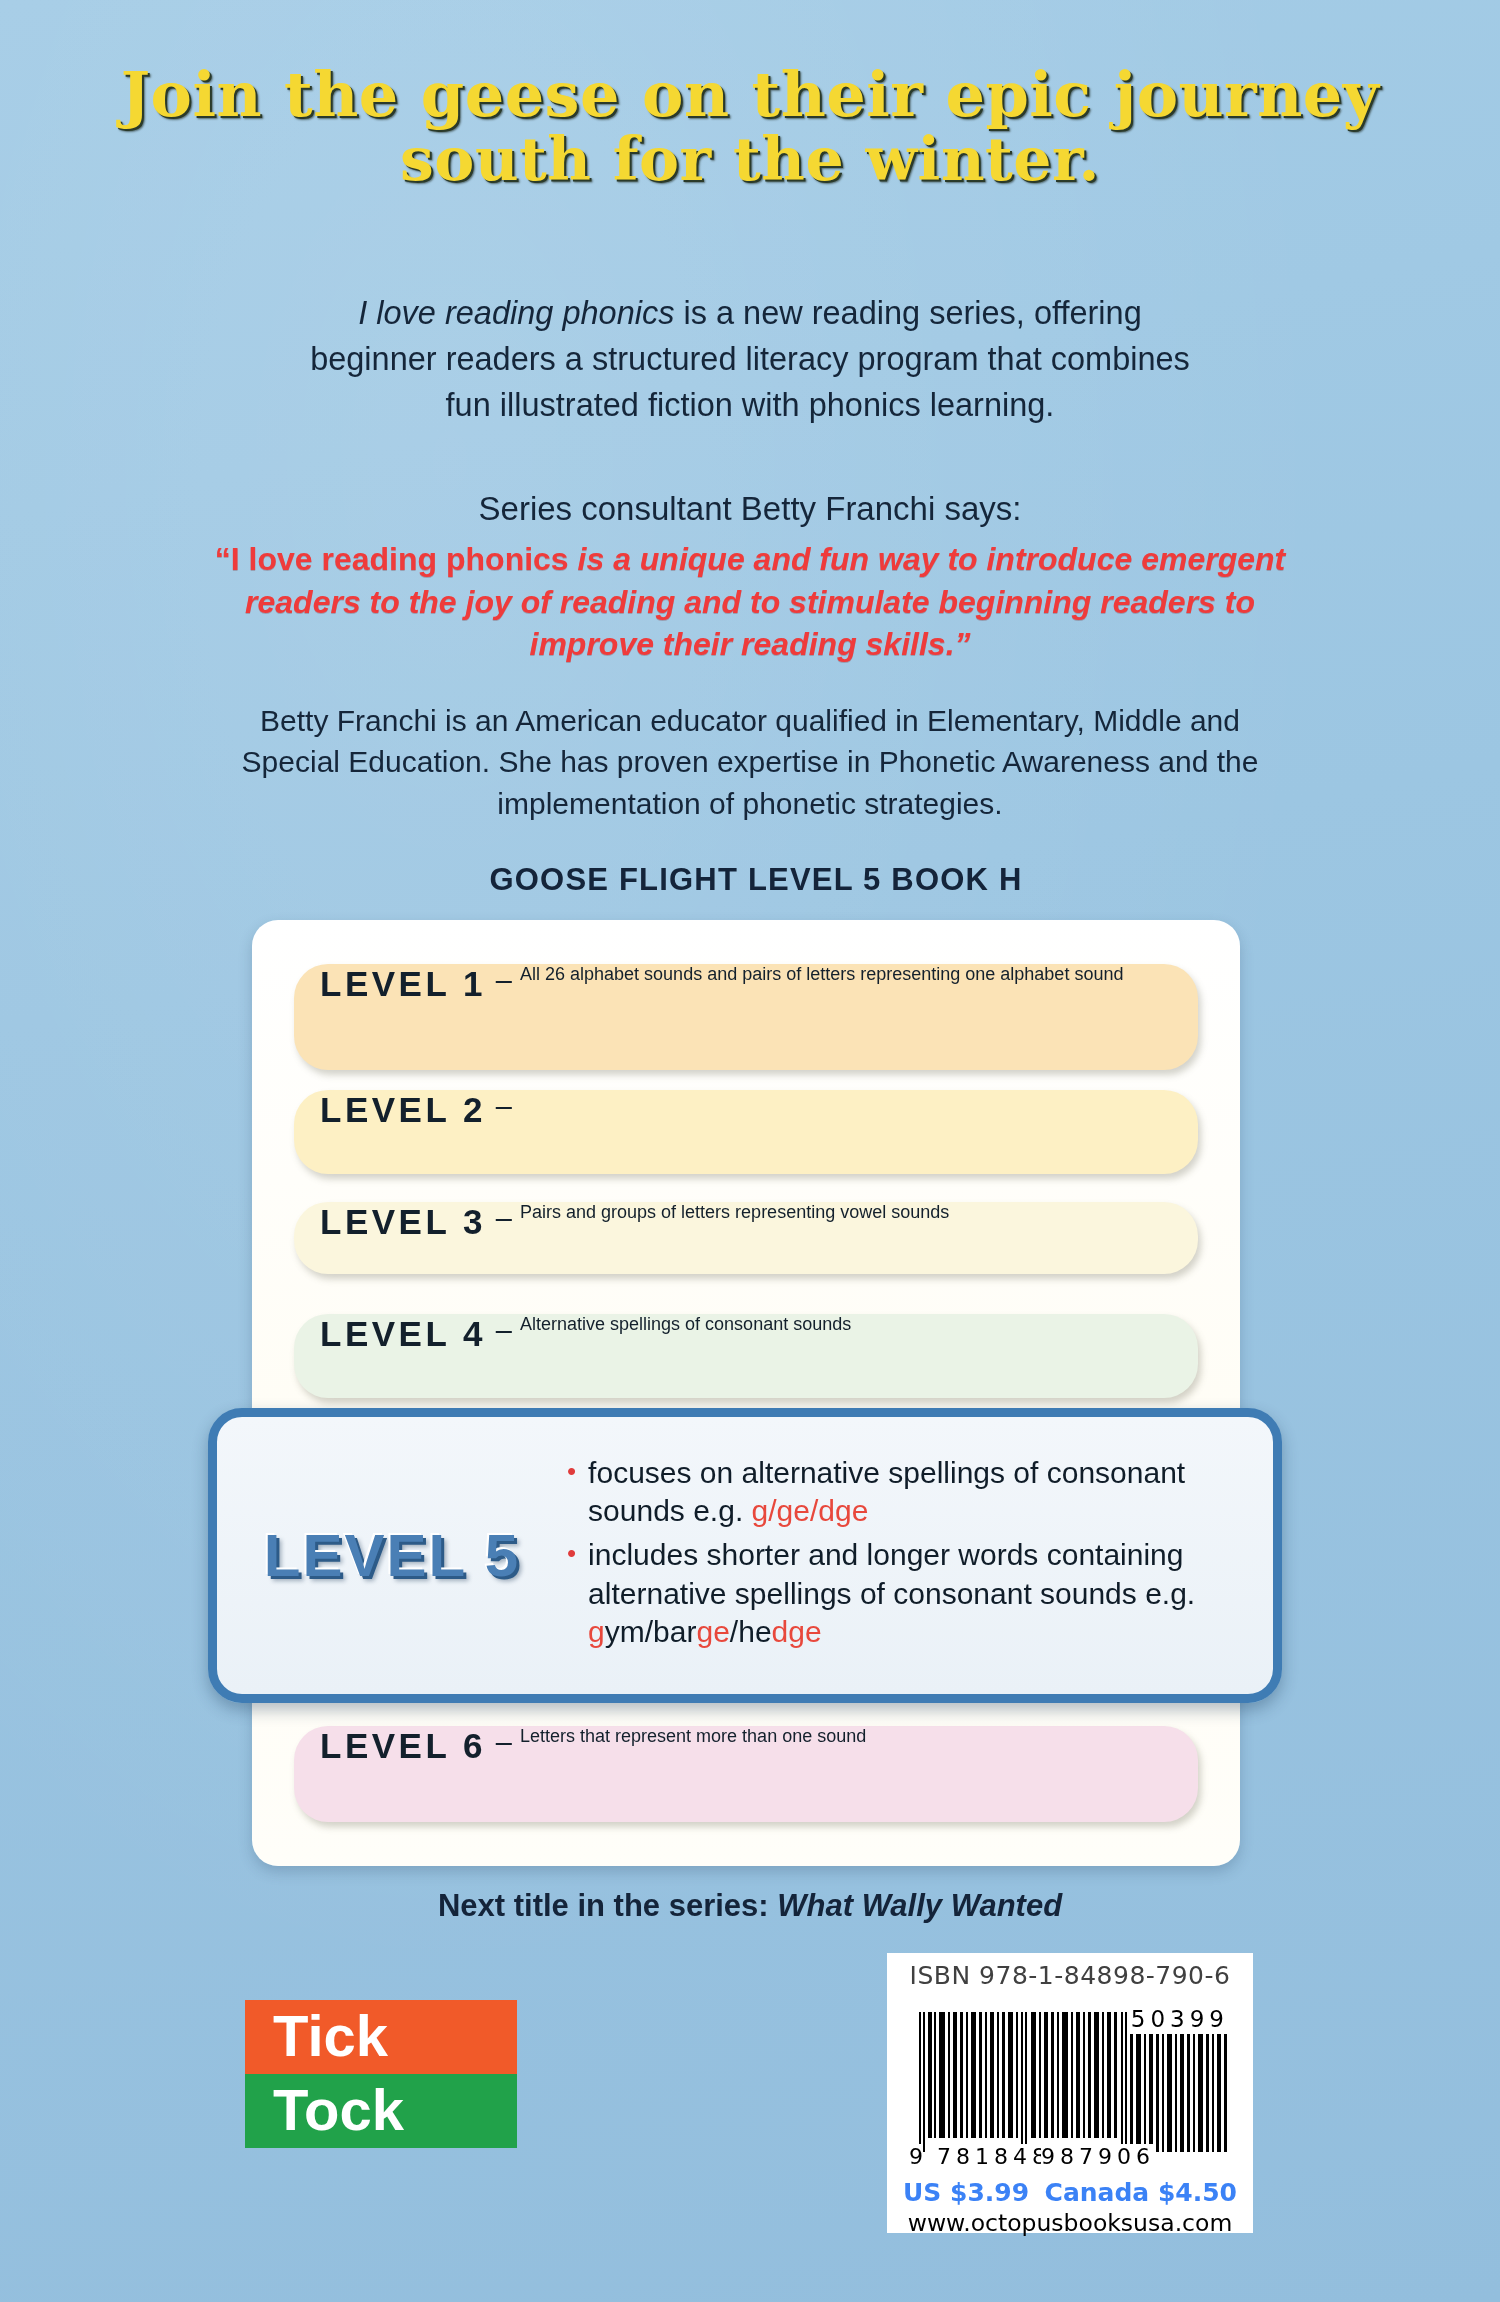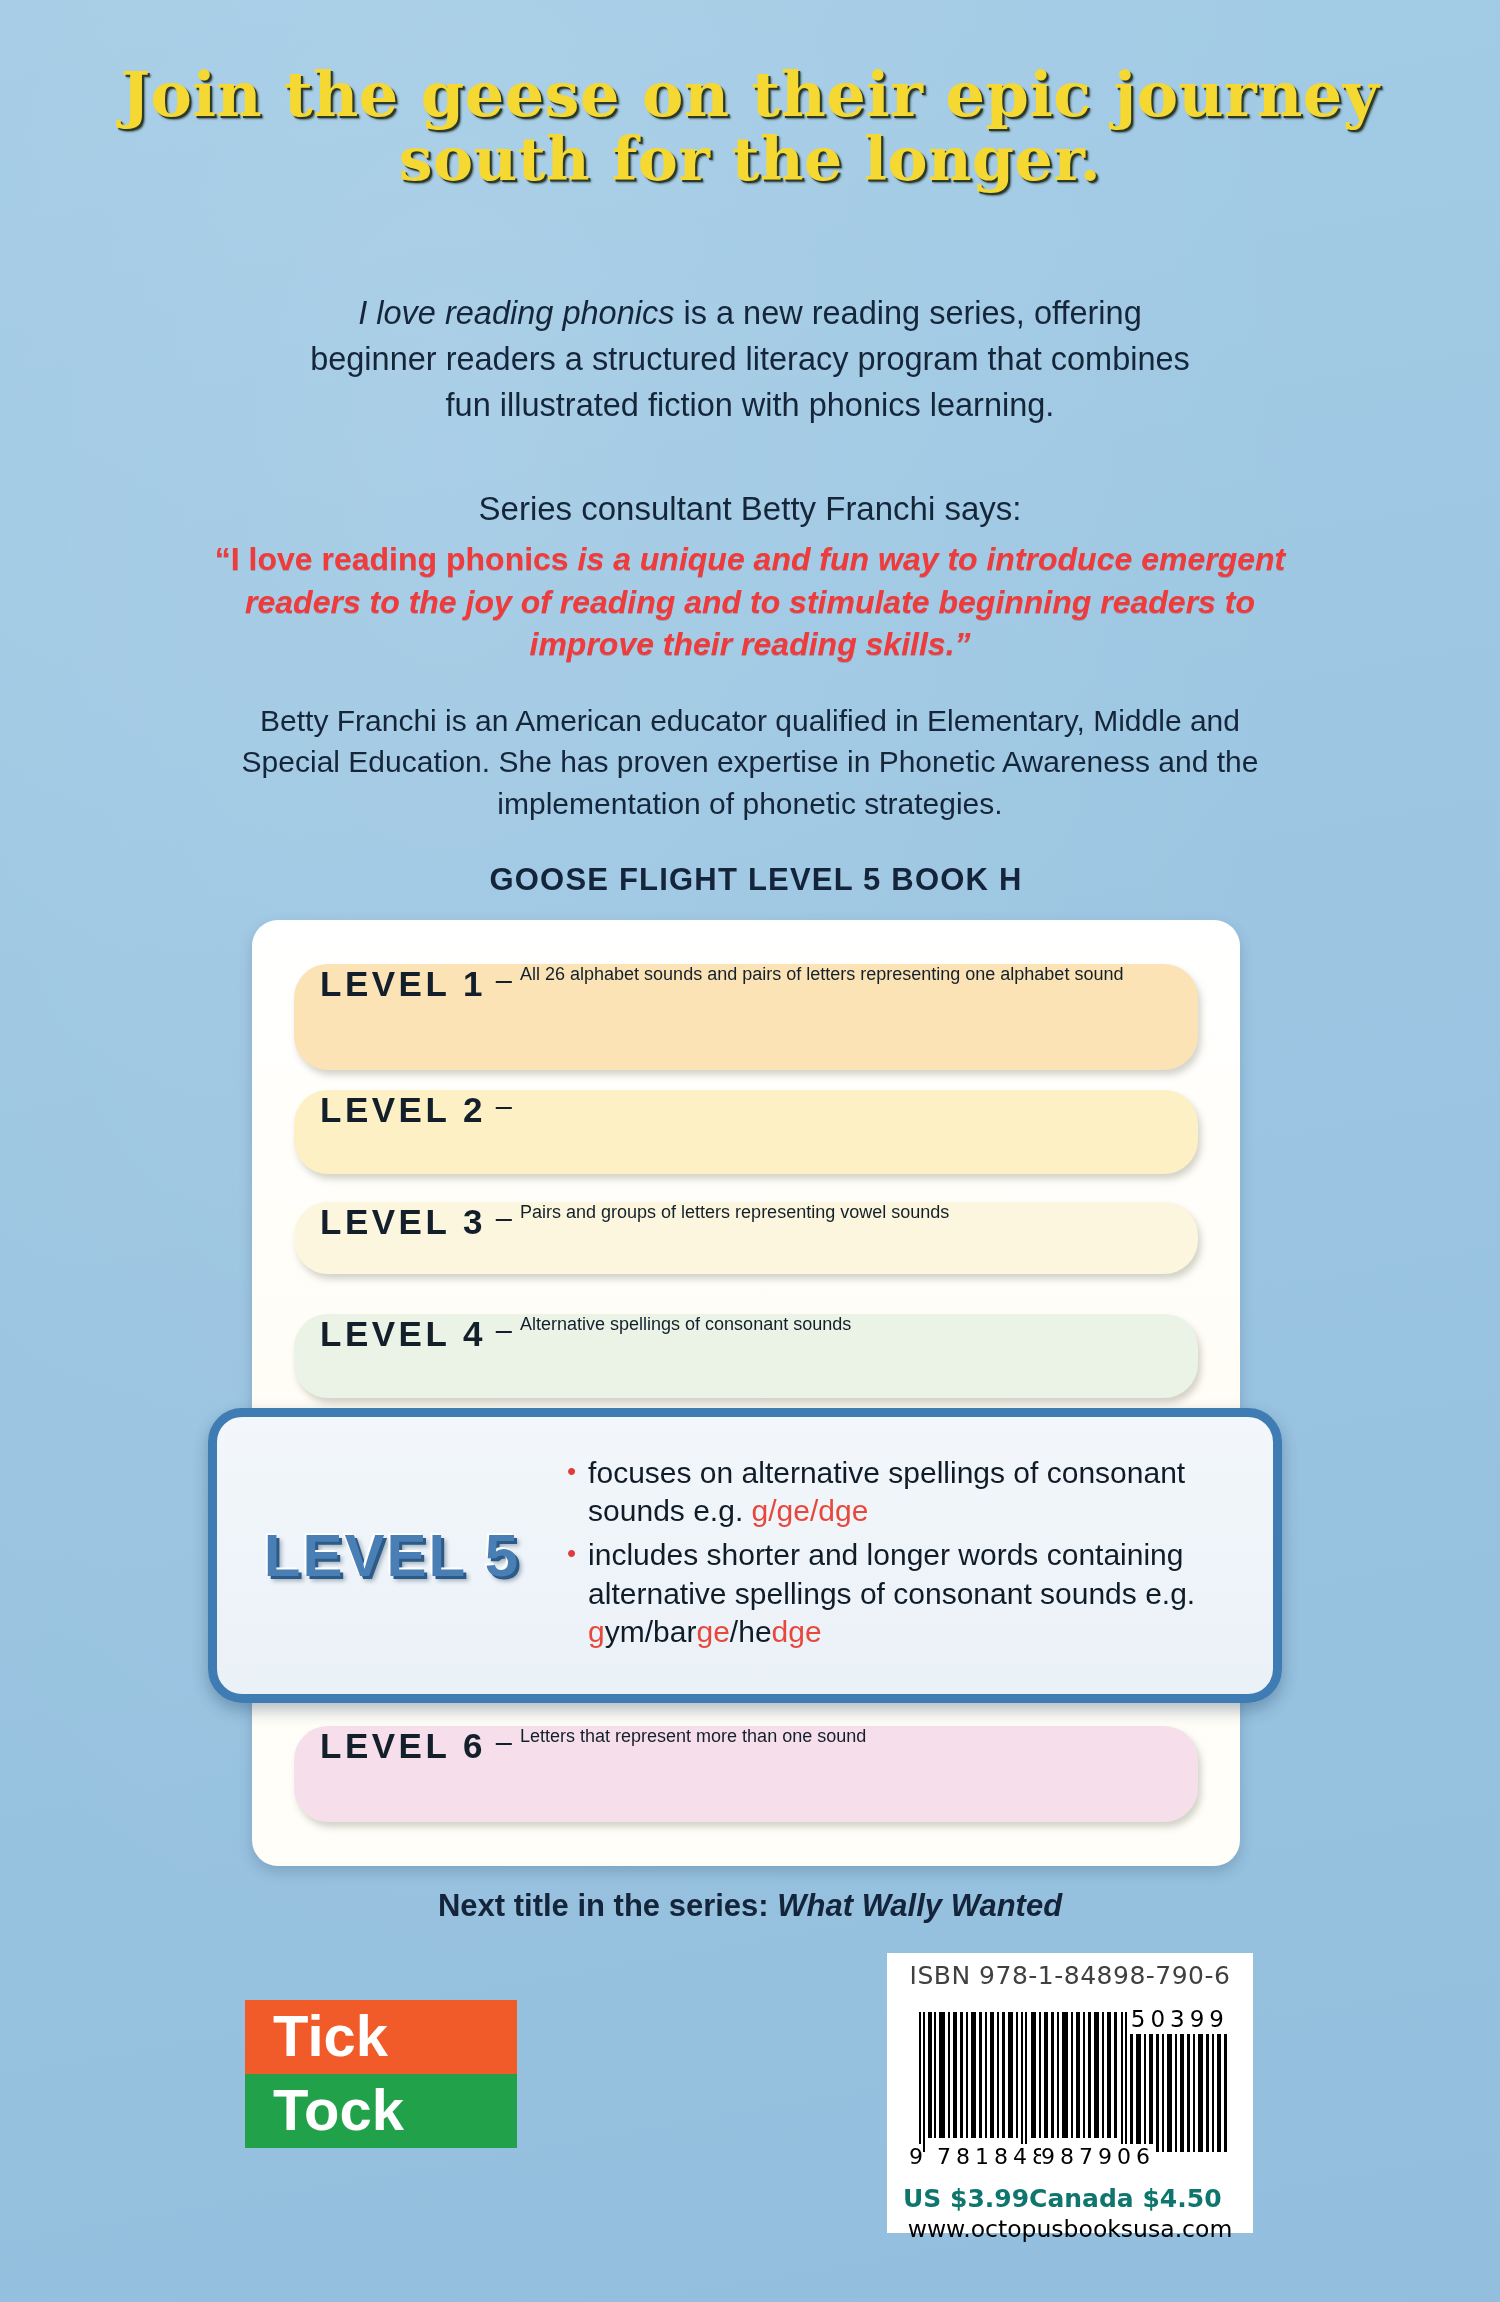--- a/index.html
+++ b/index.html
@@ -274,41 +274,42 @@
     position: absolute;
     font-size: 22px;
     color: #000;
     background: #fff;
   }
   .d1 { left: 8px; }
   .d2 { left: 36px; letter-spacing: 5px;}
   .d3 { left: 140px; letter-spacing: 5px;}
   .price-row {
     display: flex;
+    justify-content: space-between;
     font-size: 25px;
     font-weight: bold;
-    color: #0f766e;
-    margin-top: 14px;
+    color: #3b82f6;
+    margin-top: 8px;
     padding: 0 2px;
   }
   .web-line {
     text-align: center;
     font-size: 23.5px;
     color: #000;
     margin-top: 2px;
   }
 </style>
 </head>
 <body>
 
 <div class="page">
 
   <div class="headline">
     <span class="hl-line">Join the geese on their epic journey</span>
-    <span class="hl-line">south for the longer.</span>
+    <span class="hl-line">south for the winter.</span>
   </div>
 
   <div class="intro">
     <em>I love reading phonics</em><span> is a new reading series, offering beginner readers a structured literacy program that combines fun illustrated fiction with phonics learning.</span>
   </div>
 
   <div class="consultant-line">Series consultant Betty Franchi says:</div>
 
   <div class="quote"><span class="q-strong">“</span><span class="q-strong">I love reading phonics</span><span> is a unique and fun way to introduce emergent readers to the joy of reading and to stimulate beginning readers to improve their reading skills.”</span></div>
 

